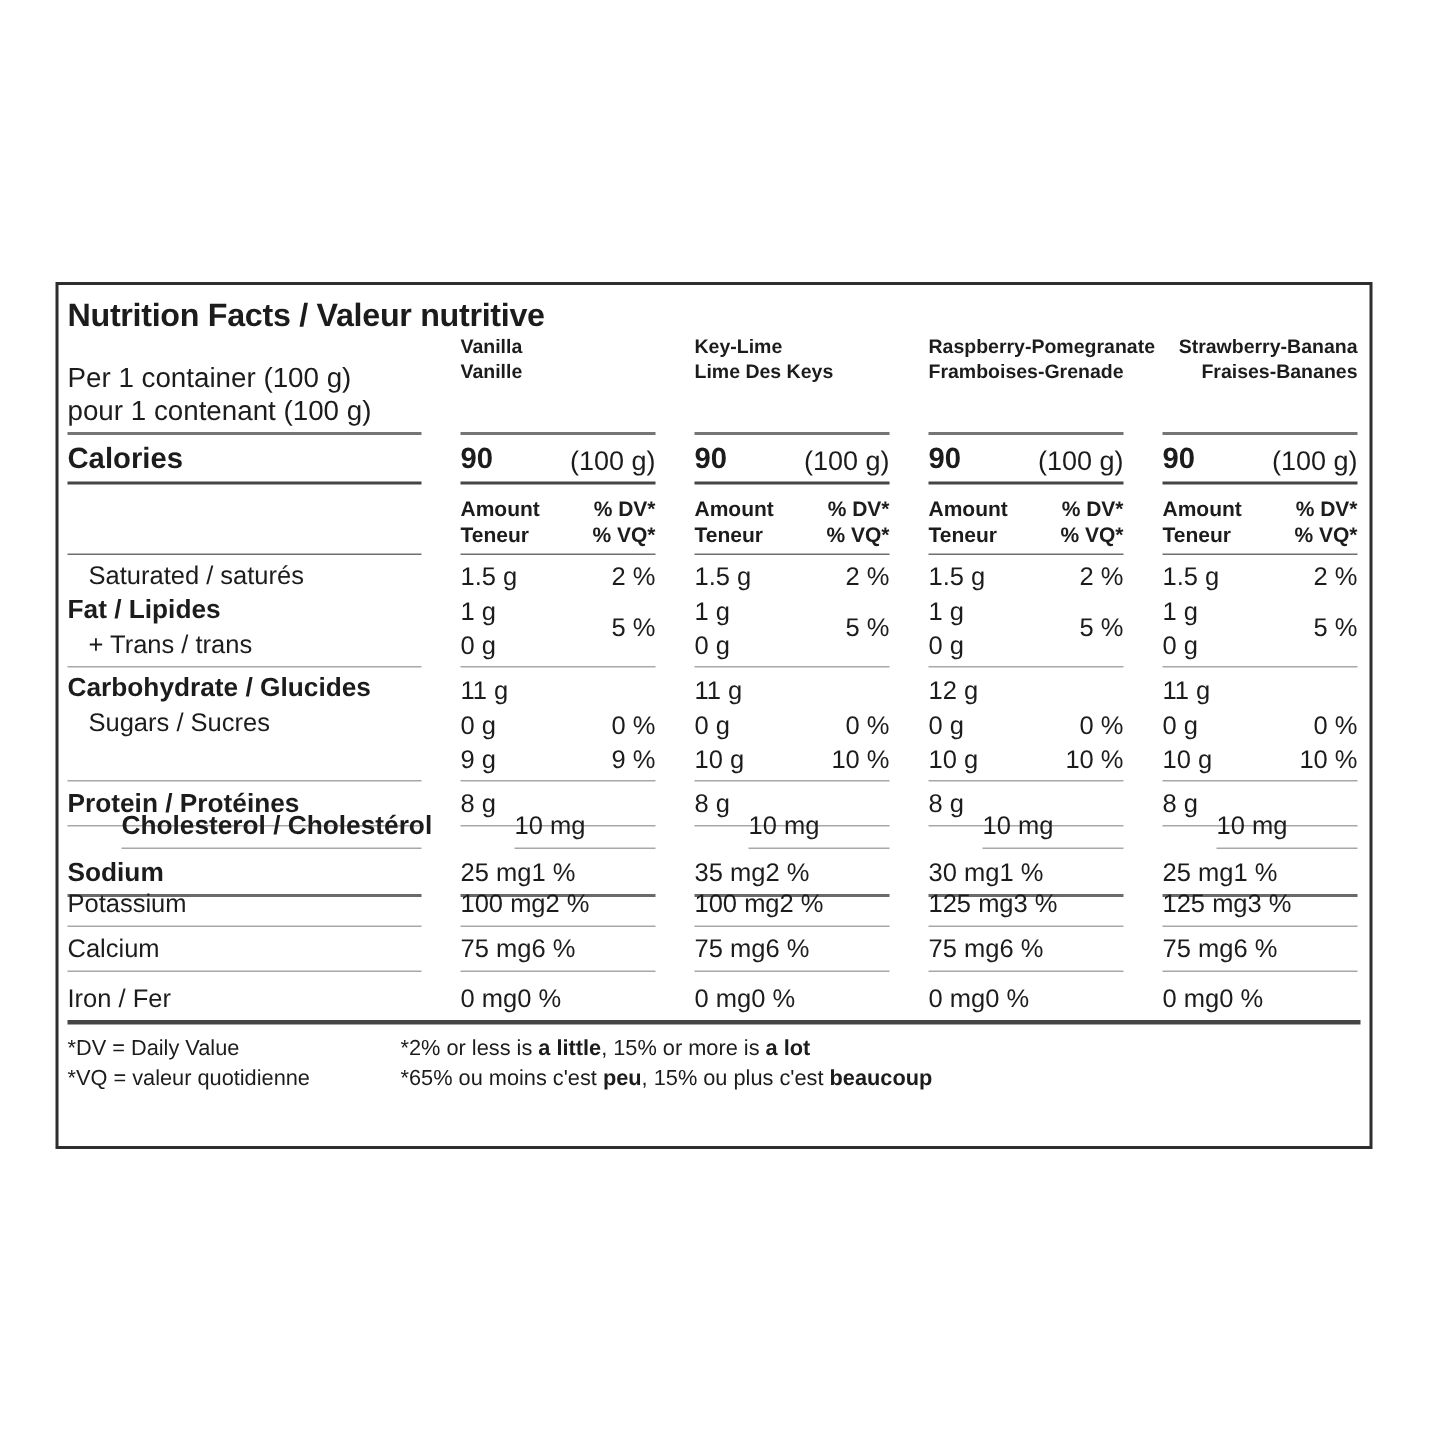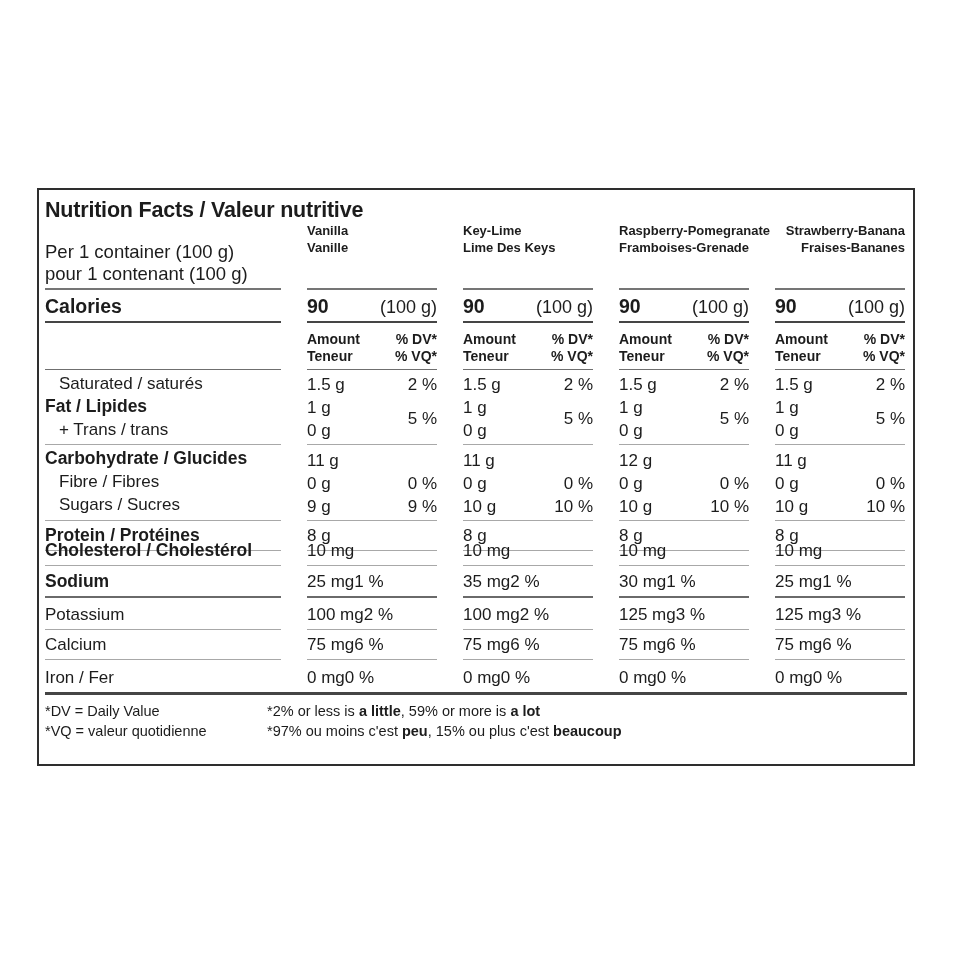--- a/index.html
+++ b/index.html
@@ -34,23 +34,23 @@
   .b-amt .cell { height:47px; border-bottom:1.5px solid #6f6f6f; }
   .b-amt .val { display:flex; justify-content:space-between; align-items:flex-end; padding-bottom:4px; }
   .hdr { font-size:14px; font-weight:bold; line-height:17px; }
   .hdr.r { text-align:right; }
 
   
   .b-row .cell { border-bottom:1.5px solid #a8a8a8; }
   .b-fat .cell { height:75px; }
   .b-carb .cell { height:76px; }
   .b-protein .cell { height:30px; }
-  .b-chol .cell { height:15px; }
+  .b-chol .cell { height:15px;margin-left:36px; }
   .b-sodium .cell { height:32px; border-bottom:2.5px solid #6a6a6a; }
-  .b-potassium .cell { height:20px;margin-top:12px; }
+  .b-potassium .cell { height:20px; }
   .b-calcium .cell { height:30px; }
   .b-iron .cell { height:32px; border-bottom:none; }
 
   .lab3 { padding-top:2px; }
   .nlab { font-size:17px; line-height:23px; white-space:nowrap; }
   .nlab.bold { font-weight:bold; font-size:17.5px; }
   .nlab.ind { padding-left:14px; }
   .val3 { display:flex; justify-content:space-between; align-items:flex-end; padding-bottom:2px; }
   .stack3 div { font-size:17px; line-height:23px; }
   .dvcol { text-align:right; }
@@ -220,21 +220,20 @@
       <div class="dvcol">
         <div class="l23">2 %</div>
         <div class="h46c">5 %</div>
       </div>
     </div>
   </div>
 
   <div class="band b-row b-carb">
     <div class="cell lab3">
       <div class="nlab bold">Carbohydrate / Glucides</div>
-      <div class="nlab ind">Fibre / Fibres</div>
       <div class="nlab ind">Sugars / Sucres</div>
     </div>
     <div class="cell val3">
       <div class="stack3">
         <div>11 g</div>
         <div>0 g</div>
         <div>9 g</div>
       </div>
       <div class="dvcol">
         <div class="l23"></div>
@@ -405,18 +404,18 @@
   </div>
 
   <div class="divider"></div>
 
   <div class="foot">
     <div>
       <div>*DV = Daily Value</div>
       <div>*VQ = valeur quotidienne</div>
     </div>
     <div>
-      <div><span>*2% or less is </span><b>a little</b><span>, 59% or more is </span><b>a lot</b></div>
-      <div><span>*97% ou moins c'est </span><b>peu</b><span>, 15% ou plus c'est </span><b>beaucoup</b></div>
+      <div><span>*2% or less is </span><b>a little</b><span>, 15% or more is </span><b>a lot</b></div>
+      <div><span>*65% ou moins c'est </span><b>peu</b><span>, 15% ou plus c'est </span><b>beaucoup</b></div>
     </div>
   </div>
 
 </div>
 
 </body></html>

